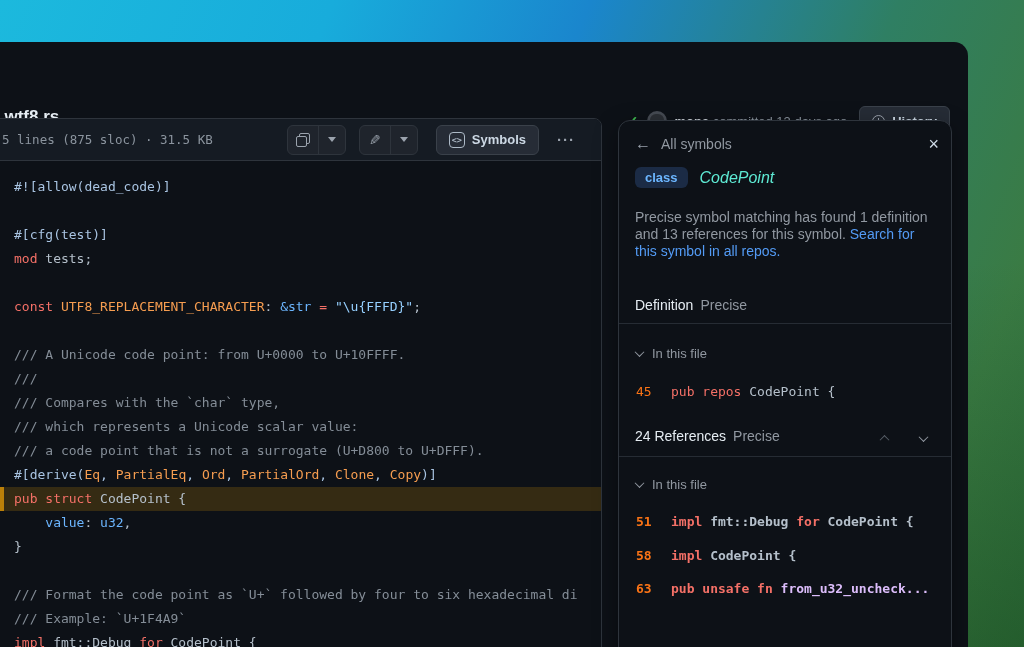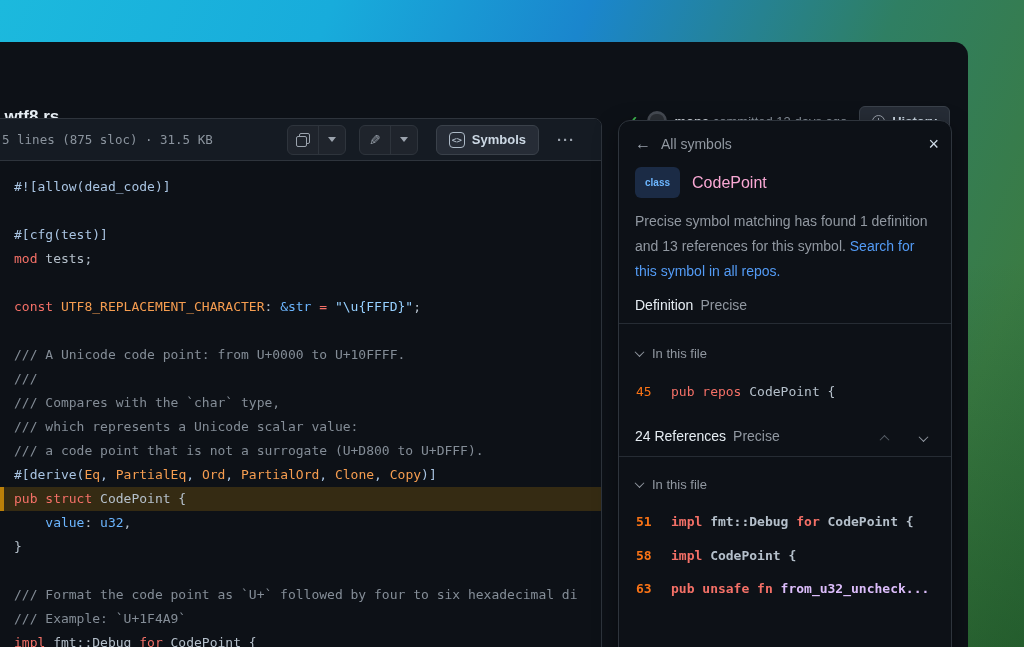--- a/index.html
+++ b/index.html
@@ -76,23 +76,23 @@
   .panel {
     position:absolute; left:618px; top:78px; width:334px; height:600px;
     background:#0d1117; border:1px solid #2e343c; border-radius:12px; overflow:hidden;
     box-shadow:0 8px 24px rgba(0,0,0,.4);
   }
   .panel-head { position:absolute; top:12px; left:16px; right:12px; height:22px; display:flex; align-items:center; gap:10px; }
   .back-arrow { color:#9ba3ad; font-size:16px; cursor:pointer; }
   .panel-title { color:#9198a1; font-size:14px; flex:1; }
   .close-x { color:#cdd9e5; font-size:18px; cursor:pointer; line-height:1; }
   .badge-row { position:absolute; top:46px; left:16px; display:flex; align-items:center; gap:12px; }
-  .kind-badge { background:#1b2b45; color:#6cb6ff; font-size:10px; font-weight:700; padding:10px 10px; border-radius:6px; }
-  .symbol-name { color:#f9a8d4; font-size:16px; }
-  .panel-desc { position:absolute; top:88px; left:16px; width:304px; font-size:14px; line-height:25px; color:#9198a1; }
+  .kind-badge { background:#1b2b45; color:#6cb6ff; font-size:13px; font-weight:700; padding:3px 10px; border-radius:6px; }
+  .symbol-name { color:#5eead4; font-size:16px;font-style:italic; }
+  .panel-desc { position:absolute; top:88px; left:16px; width:304px; font-size:14px; line-height:17px; color:#9198a1; }
   .panel-desc a { color:#539bf5; text-decoration:none; cursor:pointer; }
   .sec-head { position:absolute; left:16px; height:18px; display:flex; align-items:baseline; gap:7px; font-size:14px; }
   .sec-head b { color:#e6edf3; font-weight:400; }
   .sec-head .precise { color:#9198a1; font-weight:400; }
   .divider { position:absolute; left:0; right:0; height:0; border-top:1px solid #262c34; }
   .group-row { position:absolute; left:17px; height:16px; display:flex; align-items:center; gap:9px; color:#9198a1; font-size:13px; cursor:pointer; }
   .chev { display:inline-block; width:7px; height:7px; border-right:1.6px solid #9198a1; border-bottom:1.6px solid #9198a1; }
   .chev.down { transform:rotate(45deg) translate(-1px,-1px); }
   .chev.up { transform:rotate(-135deg) translate(-1px,-1px); }
   .chev.dim { border-color:#565d66; }

